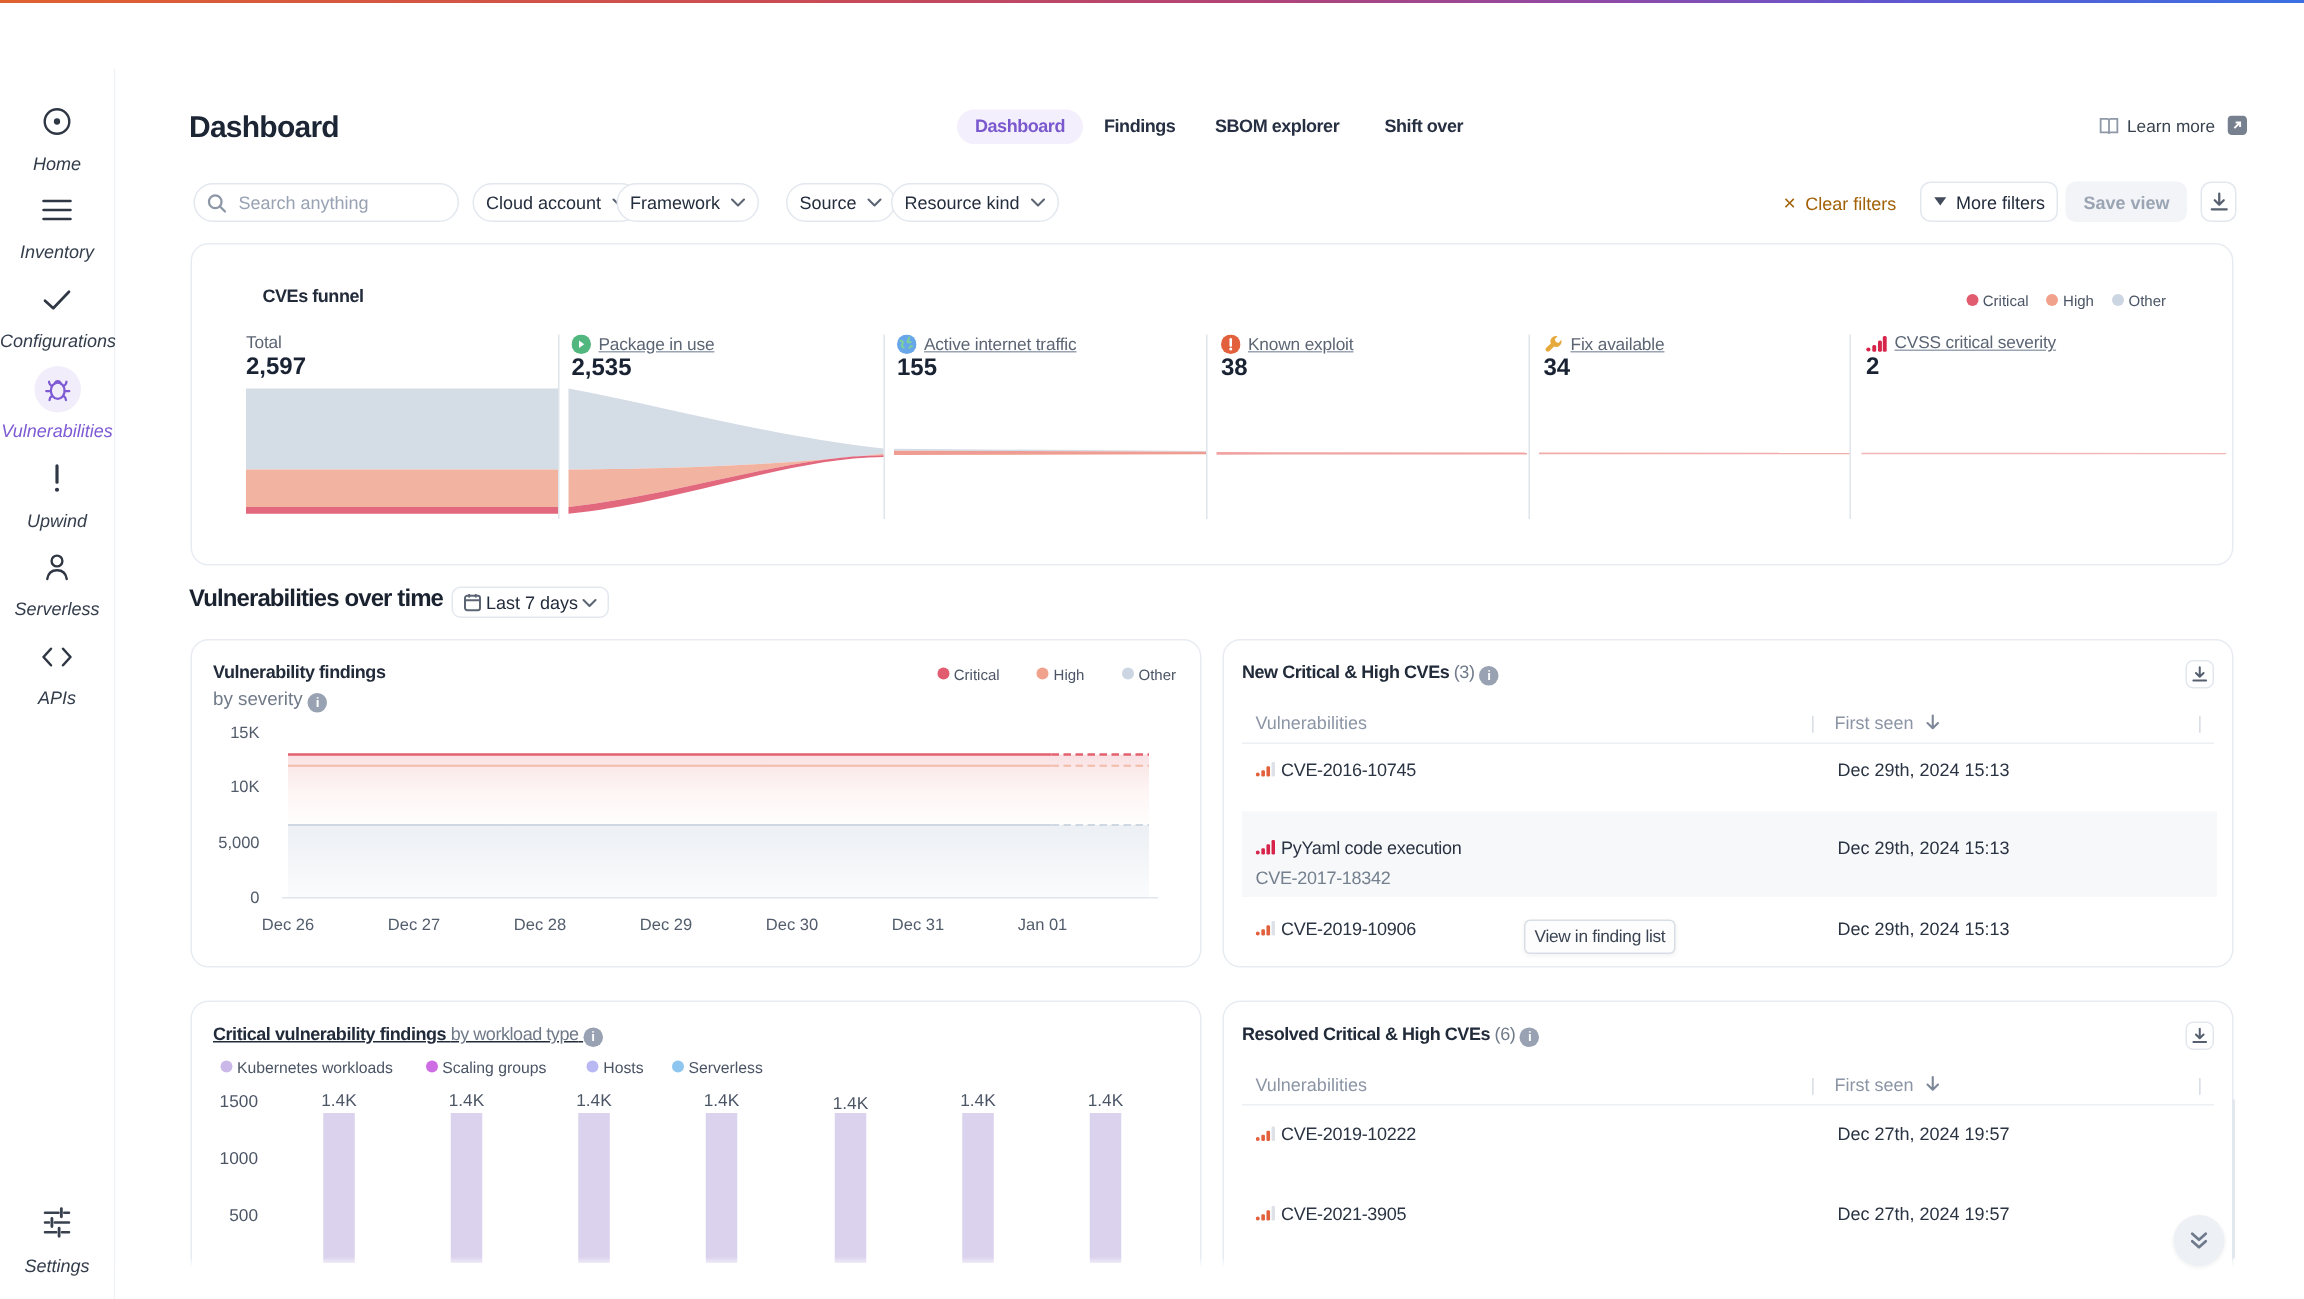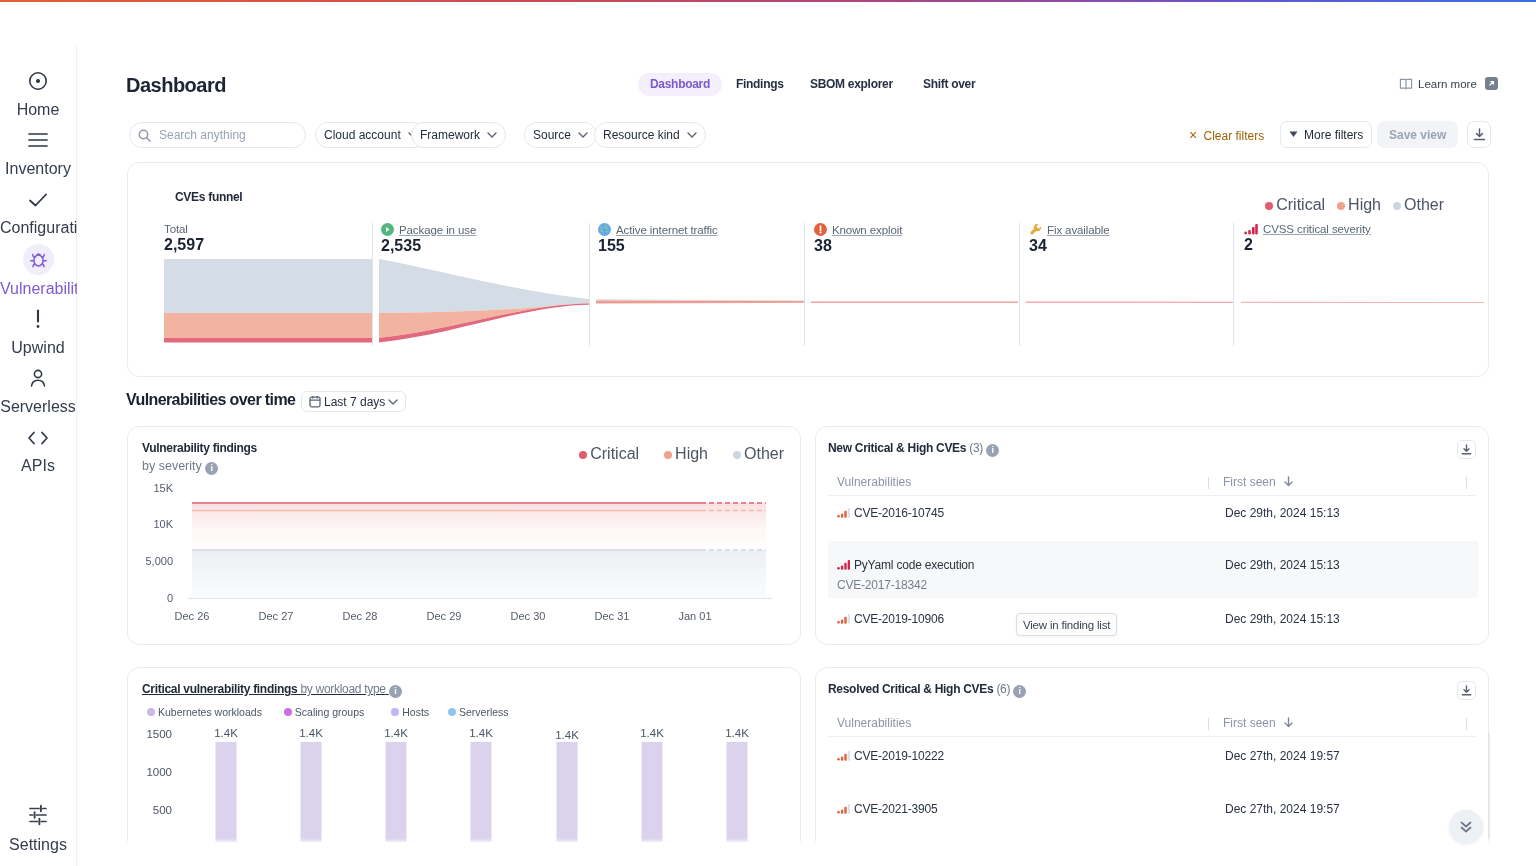--- a/index.html
+++ b/index.html
@@ -13,21 +13,21 @@
 
 #header { left:0; top:2px; width:1536px; height:44px; background:#fff; border-bottom:1px solid #edf0f4; }
 #logo { left:18px; top:10px; font-size:22px; font-weight:bold; color:#232d3d; letter-spacing:-0.6px; }
 #logobar { left:20px; top:12px; width:13px; height:4px; border-radius:1px; background:linear-gradient(90deg,#b34fd6,#4f52e0); }
 .hicon { top:15px; color:#303a49; }
 #uname { left:1389px; top:16px; font-size:12.5px; font-weight:bold; color:#1d2736; letter-spacing:-0.3px; }
 #avatar { left:1490px; top:9px; width:28px; height:28px; border-radius:50%; background:#d5476b; color:#fff; font-size:13px; font-weight:bold; text-align:center; line-height:28px; }
 
 #sidebar { left:0; top:46px; width:77px; height:820px; background:#fff; border-right:1px solid #eef1f5; }
 .navitem { position:absolute; left:0; width:76px; text-align:center; }
-.navlabel { display:block; font-size:16px; color:#333d4b; margin-top:5px; }
+.navlabel { display:block; font-size:12px; color:#333d4b; margin-top:5px;font-style:italic; }
 .nav-purple .navlabel { color:#7e5bd3; }
 .navicobox { display:inline-flex; width:31px; height:31px; border-radius:50%; align-items:center; justify-content:center; }
 .nav-purple .navicobox { background:#f2edfb; }
 
 #main { left:77px; top:46px; width:1459px; height:820px; background:#fff; }
 h1 { position:absolute; left:49px; top:28px; font-size:20px; font-weight:bold; color:#1c2534; letter-spacing:-0.5px; }
 
 .tab { position:absolute; top:27px; font-size:12px; font-weight:bold; color:#273043; line-height:23px; letter-spacing:-0.3px; }
 #tab-active { left:561px; top:27px; height:23px; padding:0 12px; background:#f4effc; border-radius:12px; color:#7a58ce; font-size:12px; font-weight:bold; line-height:23px; letter-spacing:-0.3px; }
 #learnmore { left:1322px; top:31px; font-size:11.5px; color:#39434f; }
@@ -42,21 +42,21 @@
 #dlbtn1 { left:1390px; top:75px; width:24px; height:27px; border:1px solid #e3e8ef; border-radius:7px; background:#fff; display:flex; align-items:center; justify-content:center; }
 
 .card { position:absolute; background:#fff; border:1px solid #e8ecf2; border-radius:12px; }
 #card-funnel { left:50px; top:116px; width:1362px; height:215px; }
 #card-vuln { left:50px; top:380px; width:674px; height:219px; }
 #card-new { left:738px; top:380px; width:674px; height:219px; }
 #card-crit { left:50px; top:621px; width:674px; height:245px; }
 #card-res { left:738px; top:621px; width:674px; height:245px; }
 .cardtitle { position:absolute; font-size:12px; font-weight:bold; color:#222b3a; letter-spacing:-0.3px; }
 .graysub { font-weight:normal; color:#707a89; }
-.legend { position:absolute; display:flex; gap:21px; font-size:16px; color:#4b5565; align-items:center; }
+.legend { position:absolute; display:flex; gap:21px; font-size:10px; color:#4b5565; align-items:center; }
 .ldot { display:inline-block; width:8px; height:8px; border-radius:50%; margin-right:3px; vertical-align:0px; }
 
 .fcol { position:absolute; top:60px; }
 .fcol .flabel { font-size:11.5px; color:#5b6574; text-decoration:underline; text-decoration-color:#9aa4b2; display:flex; align-items:center; gap:5px; letter-spacing:-0.1px; }
 .fcol .fval { font-size:16px; font-weight:bold; color:#1a2333; margin-top:1px; }
 .fsep { position:absolute; width:1px; background:#e0e5eb; top:60px; height:123px; }
 
 .thead { position:absolute; font-size:12px; color:#8b95a5; }
 .tdivider { position:absolute; left:12px; right:12px; height:1px; background:#edf0f3; }
 .trow-title { position:absolute; font-size:12px; color:#2a3342; letter-spacing:-0.2px; }

